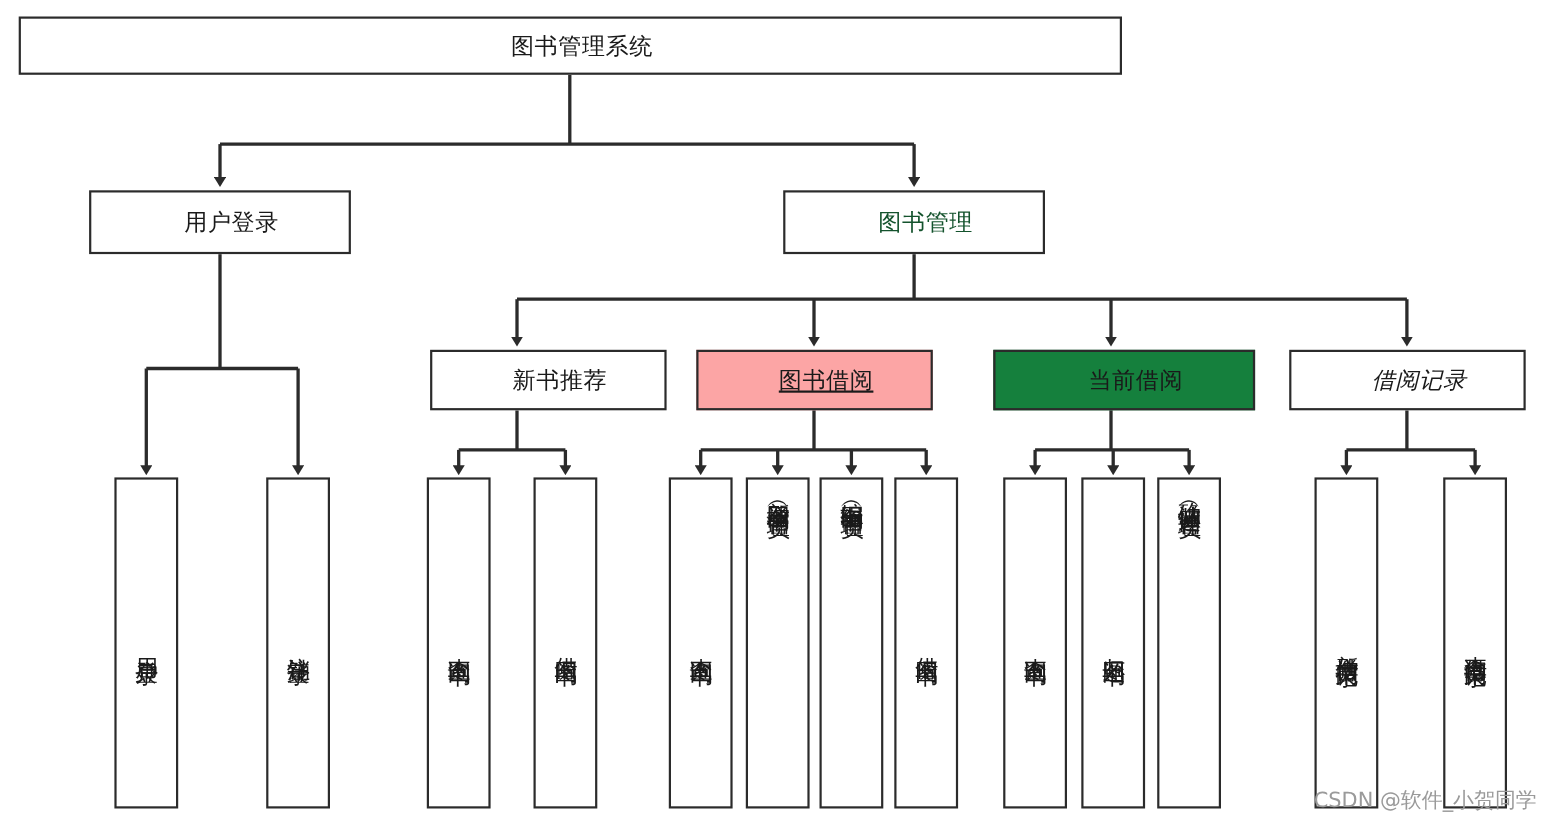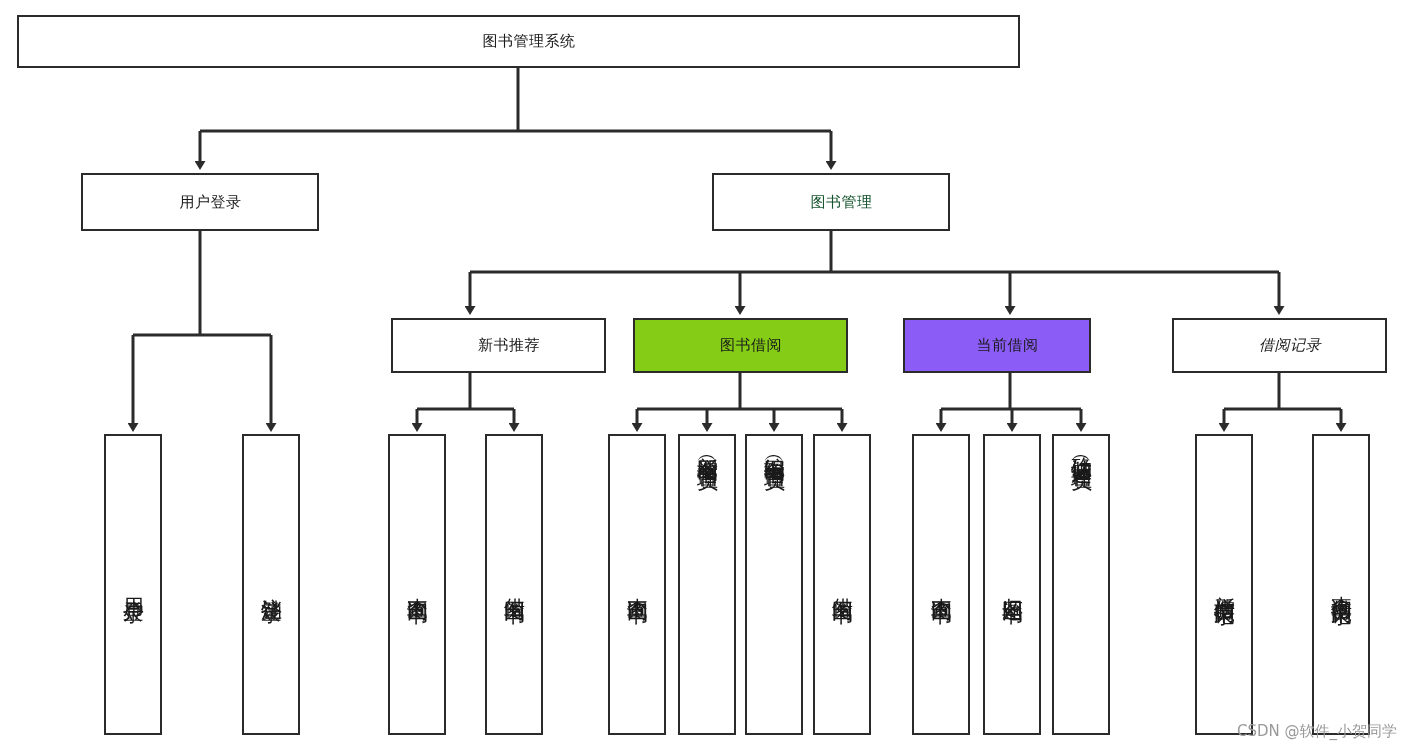--- a/index.html
+++ b/index.html
@@ -26,21 +26,21 @@
     box-sizing: border-box;
     border: 2px solid #2b2b2b;
     background: #ffffff;
     display: flex;
     align-items: center;
     justify-content: center;
     color: #1a1a1a;
     z-index: 2;
   }
   .node.horiz {
-    font-size: 15px;
+    font-size: 21px;
     letter-spacing: 0.5px;
     padding-left: 21px;
   }
   .node.vert {
     writing-mode: vertical-rl;
     text-orientation: upright;
     font-size: 21px;
     letter-spacing: 2px;
     line-height: 1.0;
     padding: 4px 0;
@@ -51,21 +51,21 @@
     justify-content: center;
   }
   .node-label {
     display: block;
     white-space: nowrap;
   }
   #watermark {
     position: absolute;
     right: 8px;
     bottom: 6px;
-    font-size: 15px;
+    font-size: 19px;
     color: #9a9a9a;
     z-index: 3;
     white-space: nowrap;
   }
 </style>
 </head>
 <body>
 
 <div id="canvas">
 
@@ -126,24 +126,24 @@
   <div class="node horiz" id="node-l1-0" style="left: 81px; top: 173px; width: 238px; height: 58px; border-color: rgb(43, 43, 43); background: rgb(255, 255, 255); color: rgb(26, 26, 26);">
     <span class="node-label">用户登录</span>
   </div>
   <div class="node horiz" id="node-l1-1" style="left: 712px; top: 173px; width: 238px; height: 58px; border-color: rgb(43, 43, 43); background: rgb(255, 255, 255); color: #14532d;">
     <span class="node-label">图书管理</span>
   </div>
 
   <div class="node horiz" id="node-l2-0" style="left: 363px; top: 318px; width: 215px; height: 55px; border-color: rgb(43, 43, 43); background: rgb(255, 255, 255); color: rgb(26, 26, 26); margin-left: 28px;">
     <span class="node-label">新书推荐</span>
   </div>
-  <div class="node horiz" id="node-l2-1" style="left: 633px; top: 318px; width: 215px; height: 55px; border-color: rgb(43, 43, 43); background: #84cc16; color: rgb(26, 26, 26);">
+  <div class="node horiz" id="node-l2-1" style="left: 633px; top: 318px; width: 215px; height: 55px; border-color: rgb(43, 43, 43); background: #fca5a5; color: rgb(26, 26, 26); text-decoration: underline;">
     <span class="node-label">图书借阅</span>
   </div>
-  <div class="node horiz" id="node-l2-2" style="left: 903px; top: 318px; width: 188px; height: 55px; border-color: rgb(43, 43, 43); background: #8b5cf6; color: rgb(26, 26, 26);">
+  <div class="node horiz" id="node-l2-2" style="left: 903px; top: 318px; width: 238px; height: 55px; border-color: rgb(43, 43, 43); background: #15803d; color: rgb(26, 26, 26);">
     <span class="node-label">当前借阅</span>
   </div>
   <div class="node horiz" id="node-l2-3" style="left: 1172px; top: 318px; width: 215px; height: 55px; border-color: rgb(43, 43, 43); background: rgb(255, 255, 255); color: rgb(26, 26, 26); font-style: italic;">
     <span class="node-label">借阅记录</span>
   </div>
 
   <div class="node vert mid" id="node-leaf-0" style="left: 104px; top: 434px; width: 58px; height: 301px; border-color: rgb(43, 43, 43); background: rgb(255, 255, 255); color: rgb(26, 26, 26);">
     <span class="node-label">用户登录</span>
   </div>
   <div class="node vert mid" id="node-leaf-1" style="left: 242px; top: 434px; width: 58px; height: 301px; border-color: rgb(43, 43, 43); background: rgb(255, 255, 255); color: rgb(26, 26, 26);">

